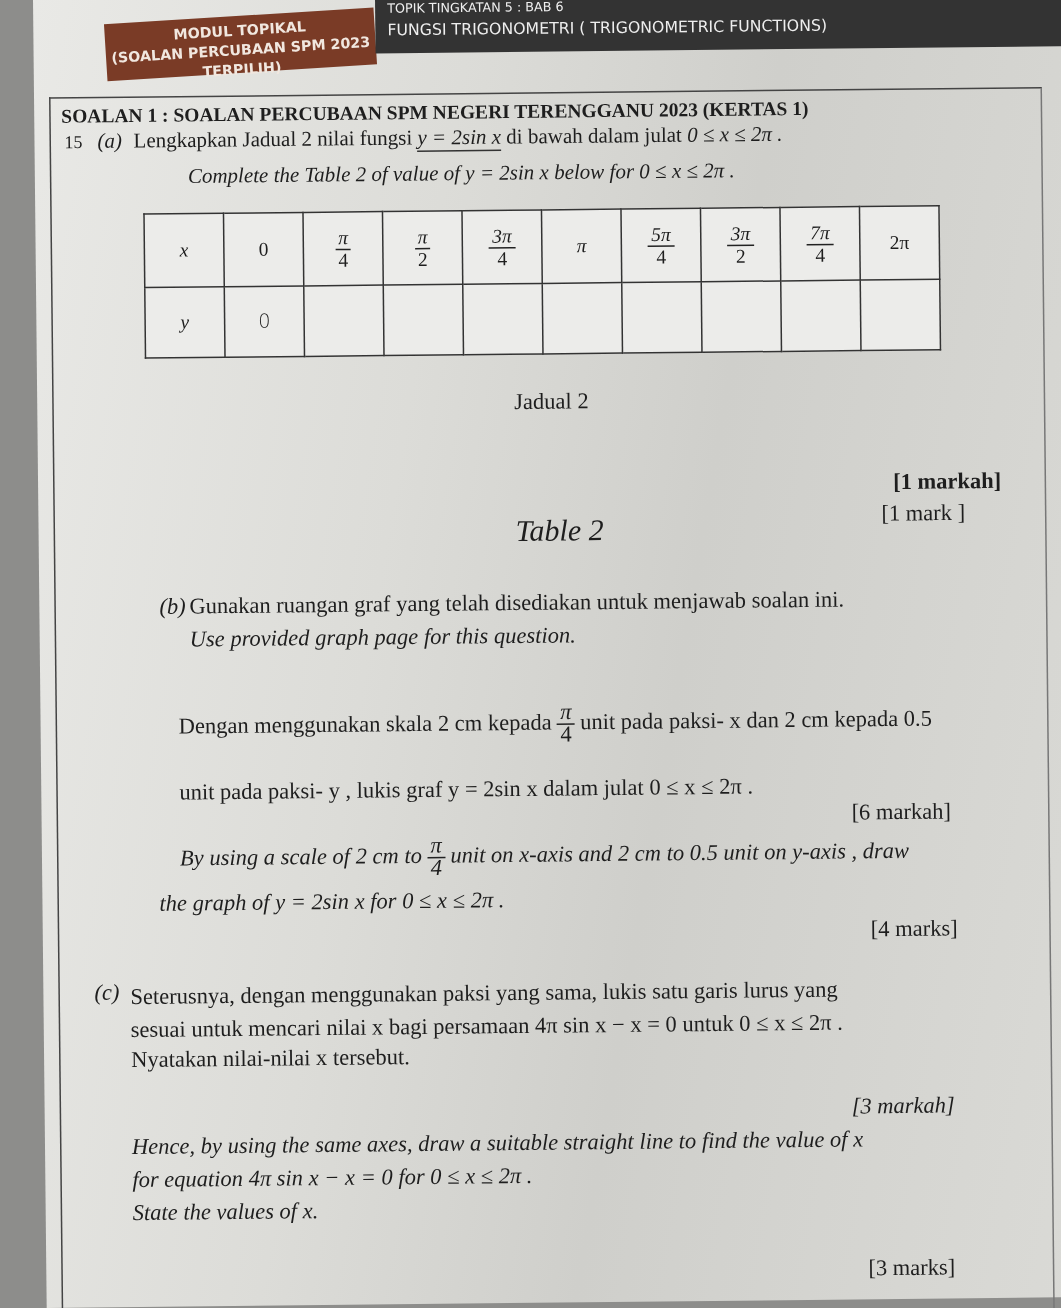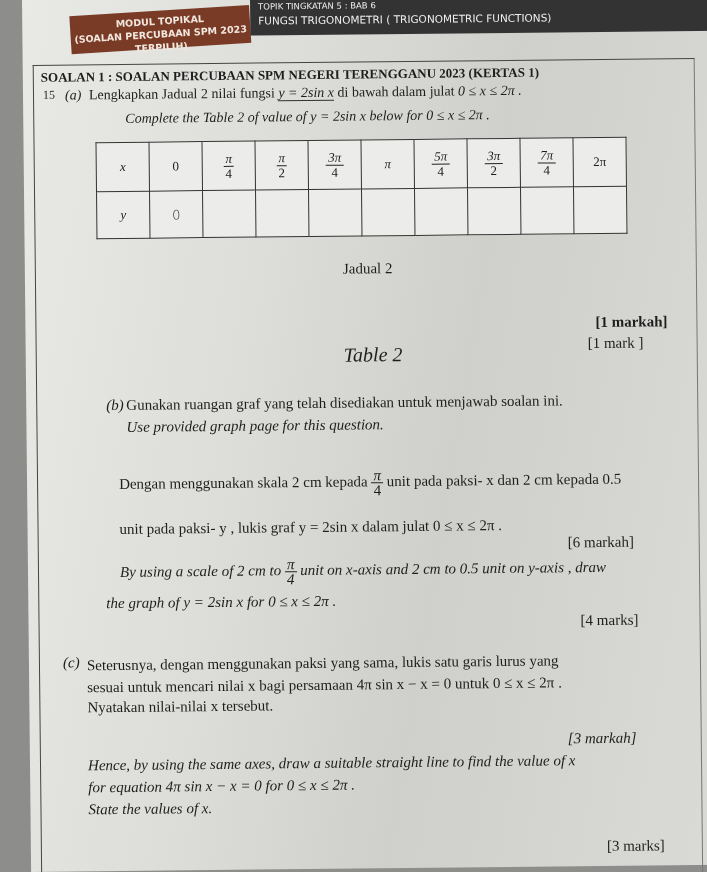--- a/index.html
+++ b/index.html
@@ -140,14 +140,14 @@
 
   <div class="t it" style="left:34px; top:655px; font-size:15px;">(c)</div>
   <div class="t" style="left:58px; top:658px; font-size:15px;">Seterusnya, dengan menggunakan paksi yang sama, lukis satu garis lurus yang</div>
   <div class="t" style="left:58px; top:680px; font-size:15px;">sesuai untuk mencari nilai x bagi persamaan  4π sin x − x = 0  untuk  0 ≤ x ≤ 2π .</div>
   <div class="t" style="left:58px; top:700px; font-size:15px;">Nyatakan nilai-nilai x tersebut.</div>
   <div class="t mark" style="left:538px; top:736px;font-style:italic;">[3 markah]</div>
 
   <div class="t it" style="left:58px; top:758px; font-size:15px;">Hence, by using the same axes, draw a suitable straight line to find the value of x</div>
   <div class="t it" style="left:58px; top:780px; font-size:15px;">for equation  4π sin x − x = 0  for  0 ≤ x ≤ 2π .</div>
   <div class="t it" style="left:58px; top:802px; font-size:15px;">State the values of x.</div>
-  <div class="t mark" style="left:576px; top:844px;">[3 marks]</div>
+  <div class="t mark" style="left:548px; top:844px;">[3 marks]</div>
 </div>
 
 </body></html>

